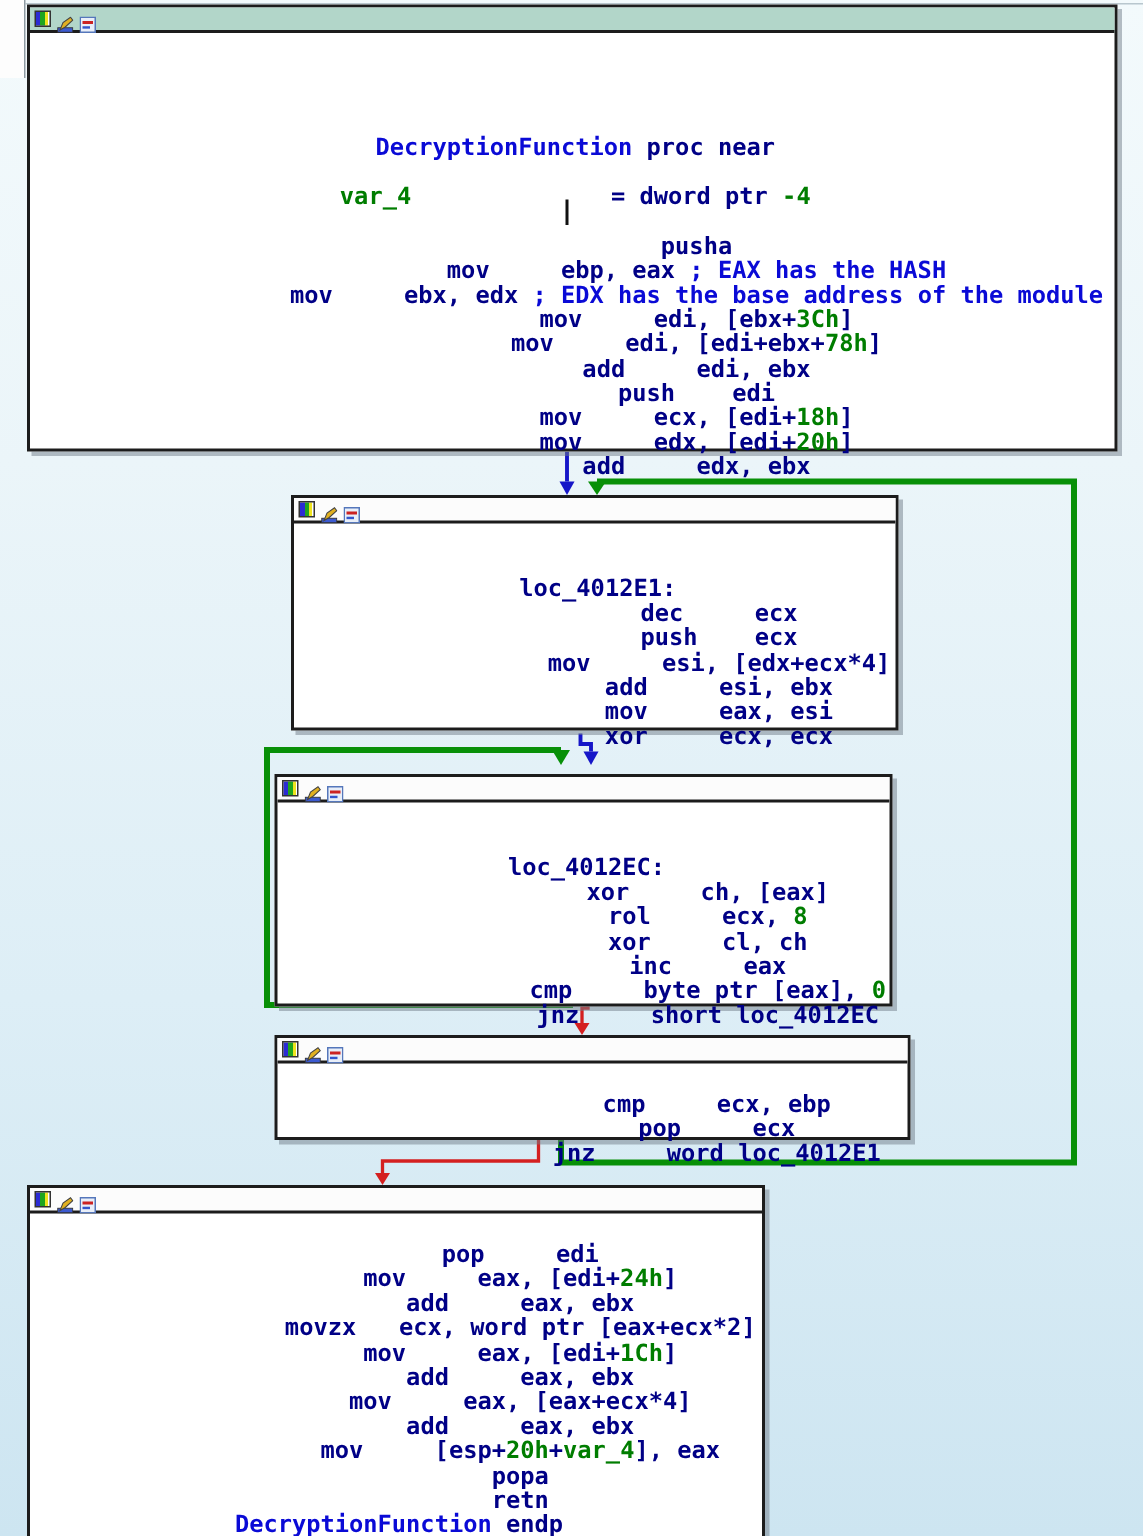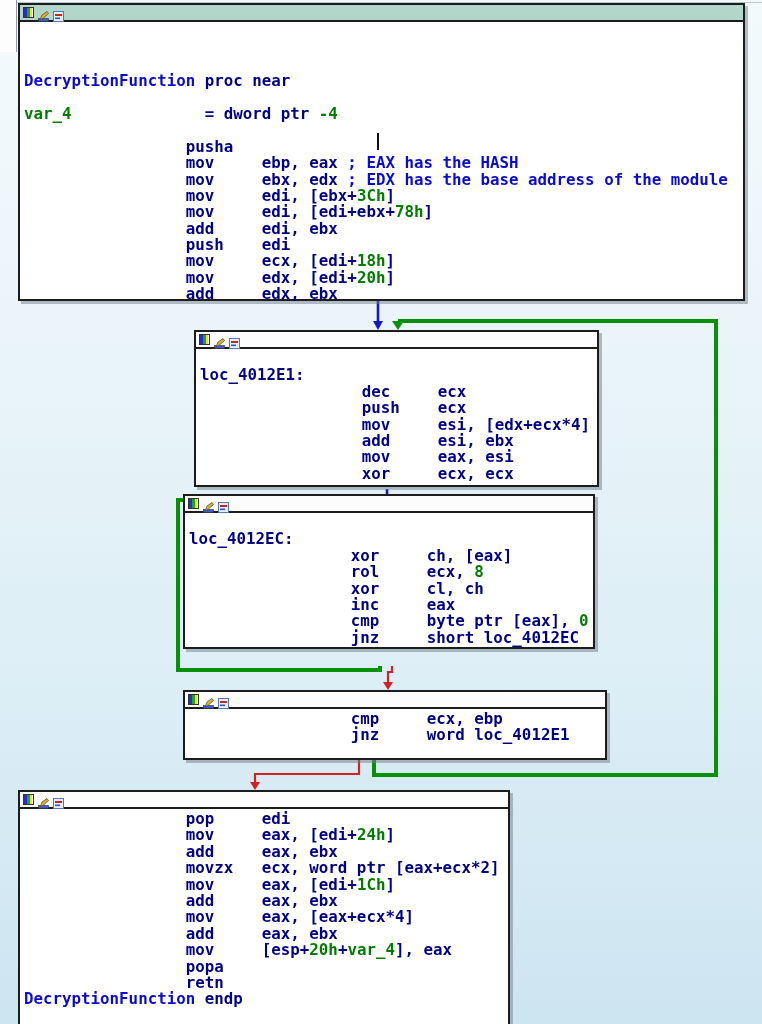--- a/index.html
+++ b/index.html
@@ -12,22 +12,22 @@
           border-right:1px solid #8d9aa2;z-index:0;}
   svg.edges{position:absolute;top:0;left:0;z-index:1;}
   .node{position:absolute;background:#ffffff;border:2px solid #1c1c1c;
         box-shadow:3px 3px 0 rgba(113,125,138,.5);z-index:2;box-sizing:border-box;}
   .titlebar{height:15px;background:#fcfcfc;border-bottom:2px solid #1c1c1c;
             display:flex;align-items:center;gap:4px;padding-left:3px;}
   .titlebar.entry{background:#b2d6c9;}
   .ic{width:11px;height:11px;display:inline-block;flex:0 0 auto;}
   .ic-grad{border:1px solid #333;box-sizing:border-box;
     background:linear-gradient(90deg,#2b2bd4 0 3px,#1fa51f 3px 6px,#efe31f 6px 8px,#ffffff 8px 11px);}
-  .code{padding:2px 0 0 4px;white-space:pre;font-weight:bold;
-        font-size:15.8px;line-height:16.4px;}
+  .code{padding:19px 0 0 4px;white-space:pre;font-weight:bold;
+        font-size:15.8px;line-height:16.4px;text-align:center;}
   .ln{height:16.4px;}
   .c-k{color:#000086;}
   .c-n{color:#007d00;margin-top:40px;}
   .c-c{color:#0a0ad6;}
   .c-f{color:#0a0ad6;}
   .cursor{position:absolute;left:377px;top:133px;width:2px;height:17px;background:#111;z-index:3;}
 </style>
 </head>
 <body>
 <div id="canvas">
@@ -81,21 +81,21 @@
           </svg></span>
       <span class="ic"><svg width="11" height="11" viewBox="0 0 11 11">
             <rect x="0.5" y="0.5" width="10" height="10" fill="#e8eef8" stroke="#5577bb"></rect>
             <rect x="2" y="3" width="7" height="2" fill="#cc2222"></rect>
             <rect x="2" y="6.5" width="5" height="1.6" fill="#3355cc"></rect>
           </svg></span>
     </div>
     <div class="code"><div class="ln">&nbsp;</div><div class="ln"><span class="c-k">loc_4012E1:</span></div><div class="ln"><span class="c-k">                 dec     ecx</span></div><div class="ln"><span class="c-k">                 push    ecx</span></div><div class="ln"><span class="c-k">                 mov     esi, [edx+ecx*4]</span></div><div class="ln"><span class="c-k">                 add     esi, ebx</span></div><div class="ln"><span class="c-k">                 mov     eax, esi</span></div><div class="ln"><span class="c-k">                 xor     ecx, ecx</span></div></div>
   </div>
 
-  <div class="node" style="left:183px;top:494px;width:412px;height:155px;">
+  <div class="node" style="left:183px;top:516px;width:412px;height:155px;">
     <div class="titlebar">
       <span class="ic ic-grad"></span>
       <span class="ic"><svg width="11" height="11" viewBox="0 0 11 11">
             <rect x="0.5" y="7.5" width="10" height="3" fill="#3c5ad0" stroke="#333" stroke-width="0.6"></rect>
             <polygon points="2,9 4,4 9,0.5 10.5,2.5 5.5,7" fill="#e0b020" stroke="#444" stroke-width="0.7"></polygon>
           </svg></span>
       <span class="ic"><svg width="11" height="11" viewBox="0 0 11 11">
             <rect x="0.5" y="0.5" width="10" height="10" fill="#e8eef8" stroke="#5577bb"></rect>
             <rect x="2" y="3" width="7" height="2" fill="#cc2222"></rect>
             <rect x="2" y="6.5" width="5" height="1.6" fill="#3355cc"></rect>
@@ -110,21 +110,21 @@
       <span class="ic"><svg width="11" height="11" viewBox="0 0 11 11">
             <rect x="0.5" y="7.5" width="10" height="3" fill="#3c5ad0" stroke="#333" stroke-width="0.6"></rect>
             <polygon points="2,9 4,4 9,0.5 10.5,2.5 5.5,7" fill="#e0b020" stroke="#444" stroke-width="0.7"></polygon>
           </svg></span>
       <span class="ic"><svg width="11" height="11" viewBox="0 0 11 11">
             <rect x="0.5" y="0.5" width="10" height="10" fill="#e8eef8" stroke="#5577bb"></rect>
             <rect x="2" y="3" width="7" height="2" fill="#cc2222"></rect>
             <rect x="2" y="6.5" width="5" height="1.6" fill="#3355cc"></rect>
           </svg></span>
     </div>
-    <div class="code"><div class="ln"><span class="c-k">                 cmp     ecx, ebp</span></div><div class="ln"><span class="c-k">                 jnz     word loc_4012E1</span></div></div>
+    <div class="code"><div class="ln"><span class="c-k">                 cmp     ecx, ebp</span></div><div class="ln"><span class="c-k">                 pop     ecx</span></div><div class="ln"><span class="c-k">                 jnz     word loc_4012E1</span></div></div>
   </div>
 
   <div class="node" style="left:18px;top:790px;width:492px;height:240px;">
     <div class="titlebar">
       <span class="ic ic-grad"></span>
       <span class="ic"><svg width="11" height="11" viewBox="0 0 11 11">
             <rect x="0.5" y="7.5" width="10" height="3" fill="#3c5ad0" stroke="#333" stroke-width="0.6"></rect>
             <polygon points="2,9 4,4 9,0.5 10.5,2.5 5.5,7" fill="#e0b020" stroke="#444" stroke-width="0.7"></polygon>
           </svg></span>
       <span class="ic"><svg width="11" height="11" viewBox="0 0 11 11">

